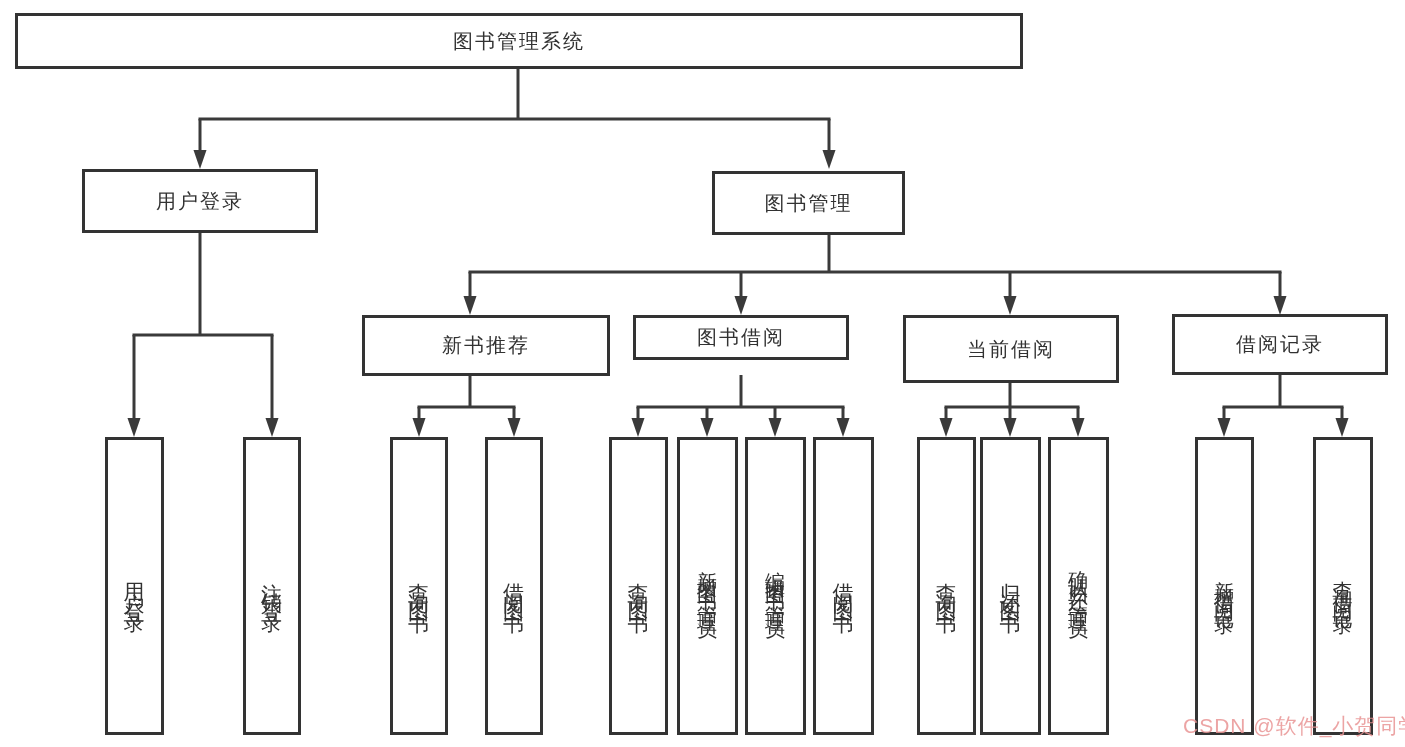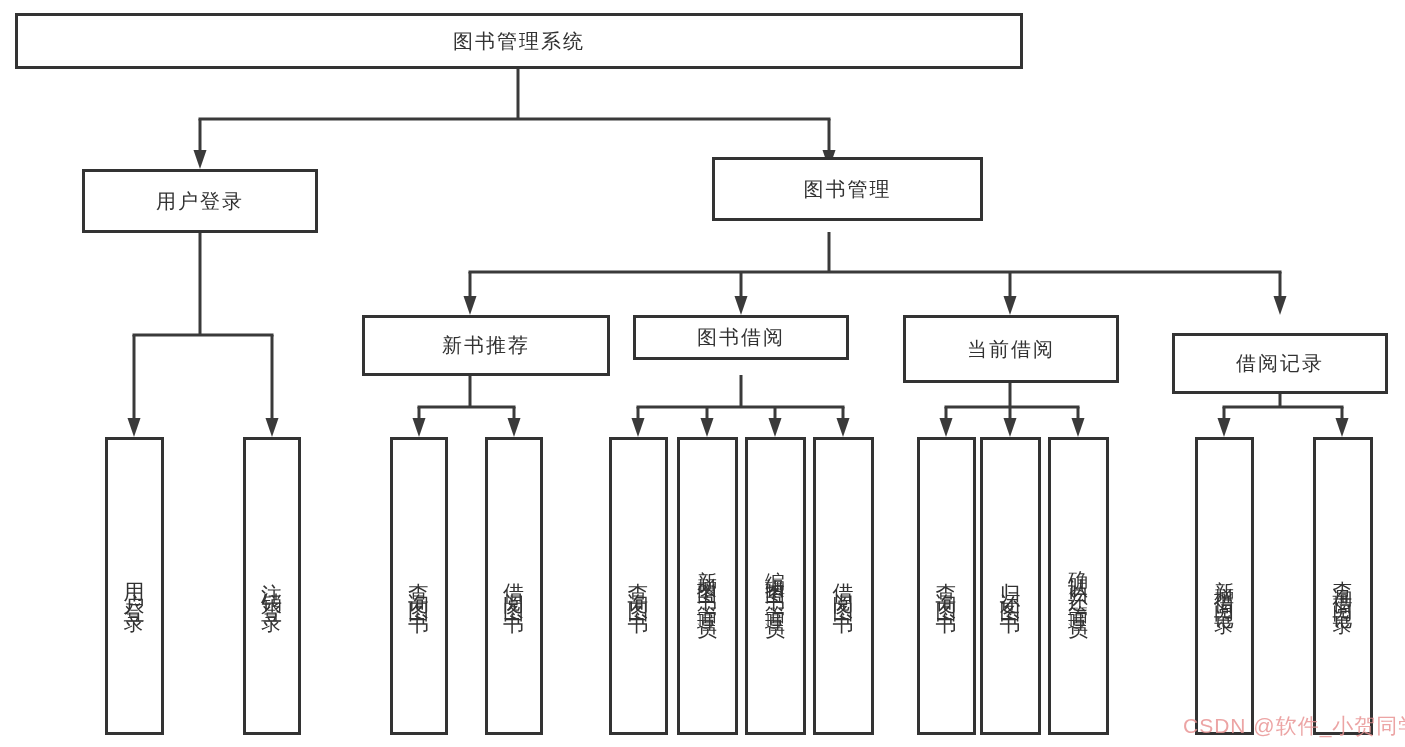--- a/index.html
+++ b/index.html
@@ -140,26 +140,26 @@
         <polygon points="1217.5,418 1230.5,418 1224,437" stroke="none"></polygon>
         <line x1="1342" y1="407" x2="1342" y2="420"></line>
         <polygon points="1335.5,418 1348.5,418 1342,437" stroke="none"></polygon>
       </g>
     </g>
   </svg>
 
   <div class="box hbox" style="left:15px; top:13px; width:1008px; height:56px;">图书管理系统</div>
 
   <div class="box hbox" style="left:82px; top:169px; width:236px; height:64px;">用户登录</div>
-  <div class="box hbox" style="left:712px; top:157px; width:271px; height:64px;text-align:right;">图书管理</div>
+  <div class="box hbox" style="left:712px; top:171px; width:193px; height:64px;text-align:right;">图书管理</div>
 
   <div class="box hbox" style="left:362px; top:315px; width:248px; height:61px;">新书推荐</div>
   <div class="box hbox" style="left:633px; top:315px; width:216px; height:45px;">图书借阅</div>
   <div class="box hbox" style="left:903px; top:315px; width:216px; height:68px;">当前借阅</div>
-  <div class="box hbox" style="left:1172px; top:333px; width:216px; height:61px;">借阅记录</div>
+  <div class="box hbox" style="left:1172px; top:314px; width:216px; height:61px;">借阅记录</div>
 
   <div class="box leaf" style="left:105px; width:59px;">用户登录</div>
   <div class="box leaf" style="left:243px; width:58px;">注销登录</div>
 
   <div class="box leaf" style="left:390px; width:58px;">查询图书</div>
   <div class="box leaf" style="left:485px; width:58px;">借阅图书</div>
 
   <div class="box leaf" style="left:609px; width:59px;">查询图书</div>
   <div class="box leaf leaf-long" style="left:677px; width:61px;">新增图书（管理员）</div>
   <div class="box leaf leaf-long" style="left:745px; width:61px;">编辑图书（管理员）</div>

